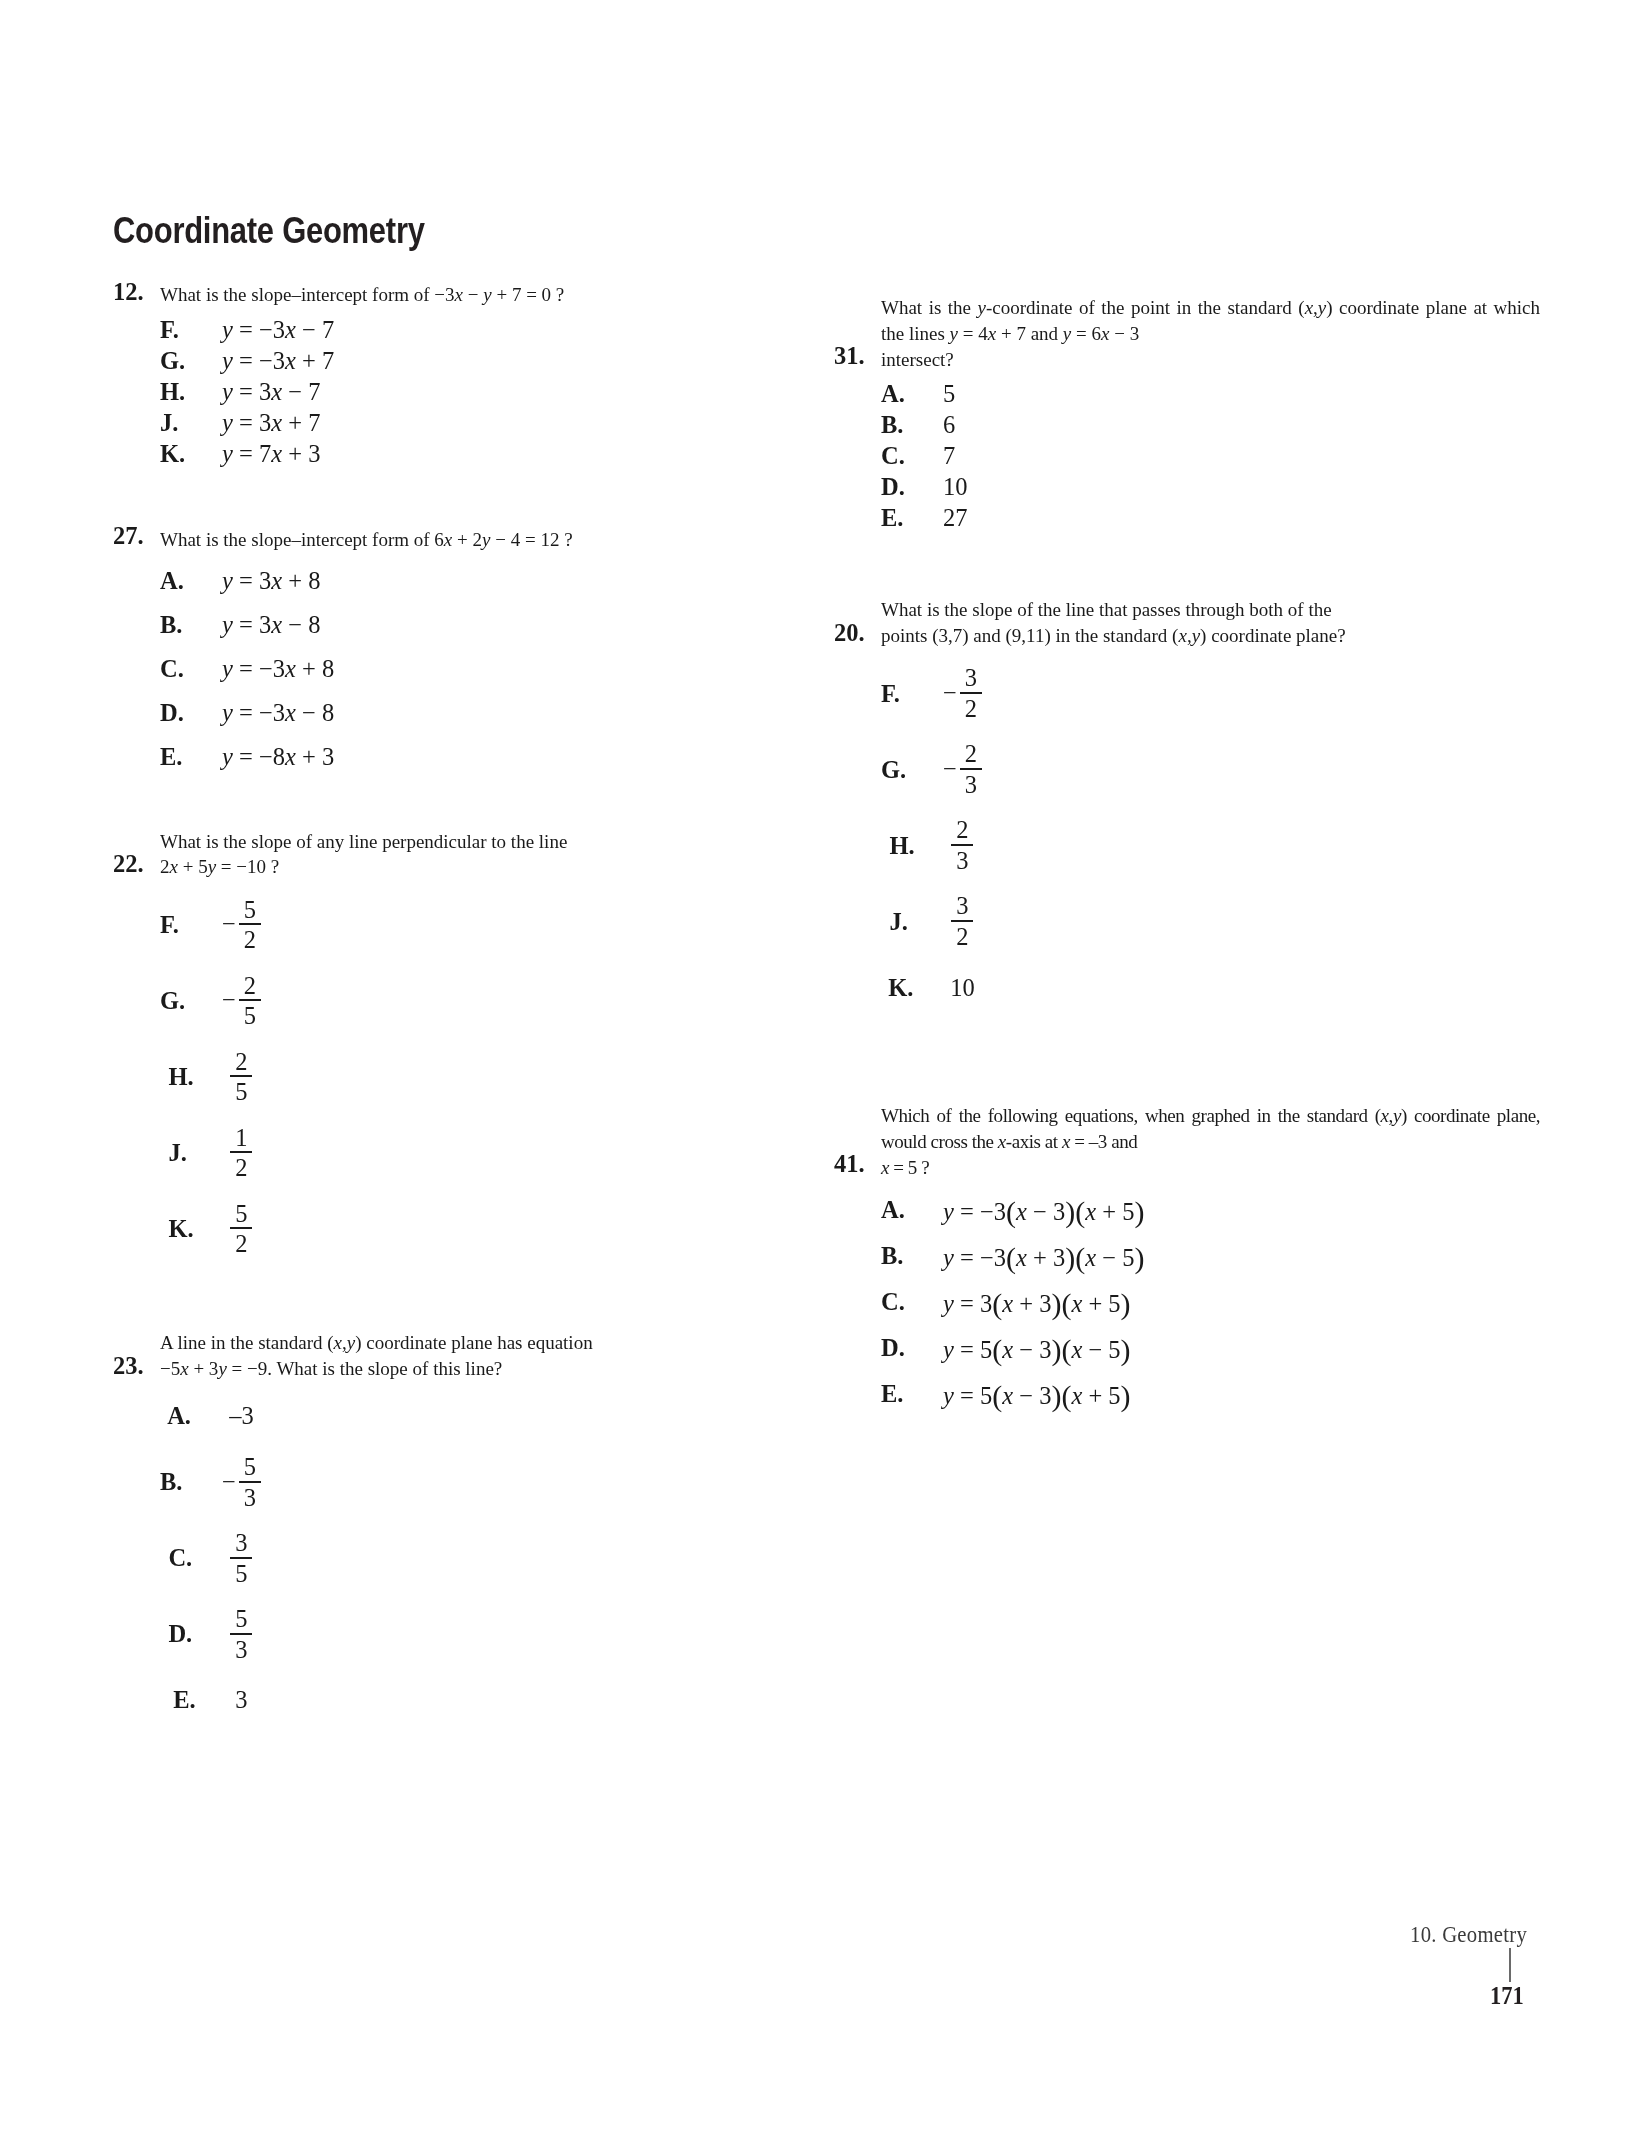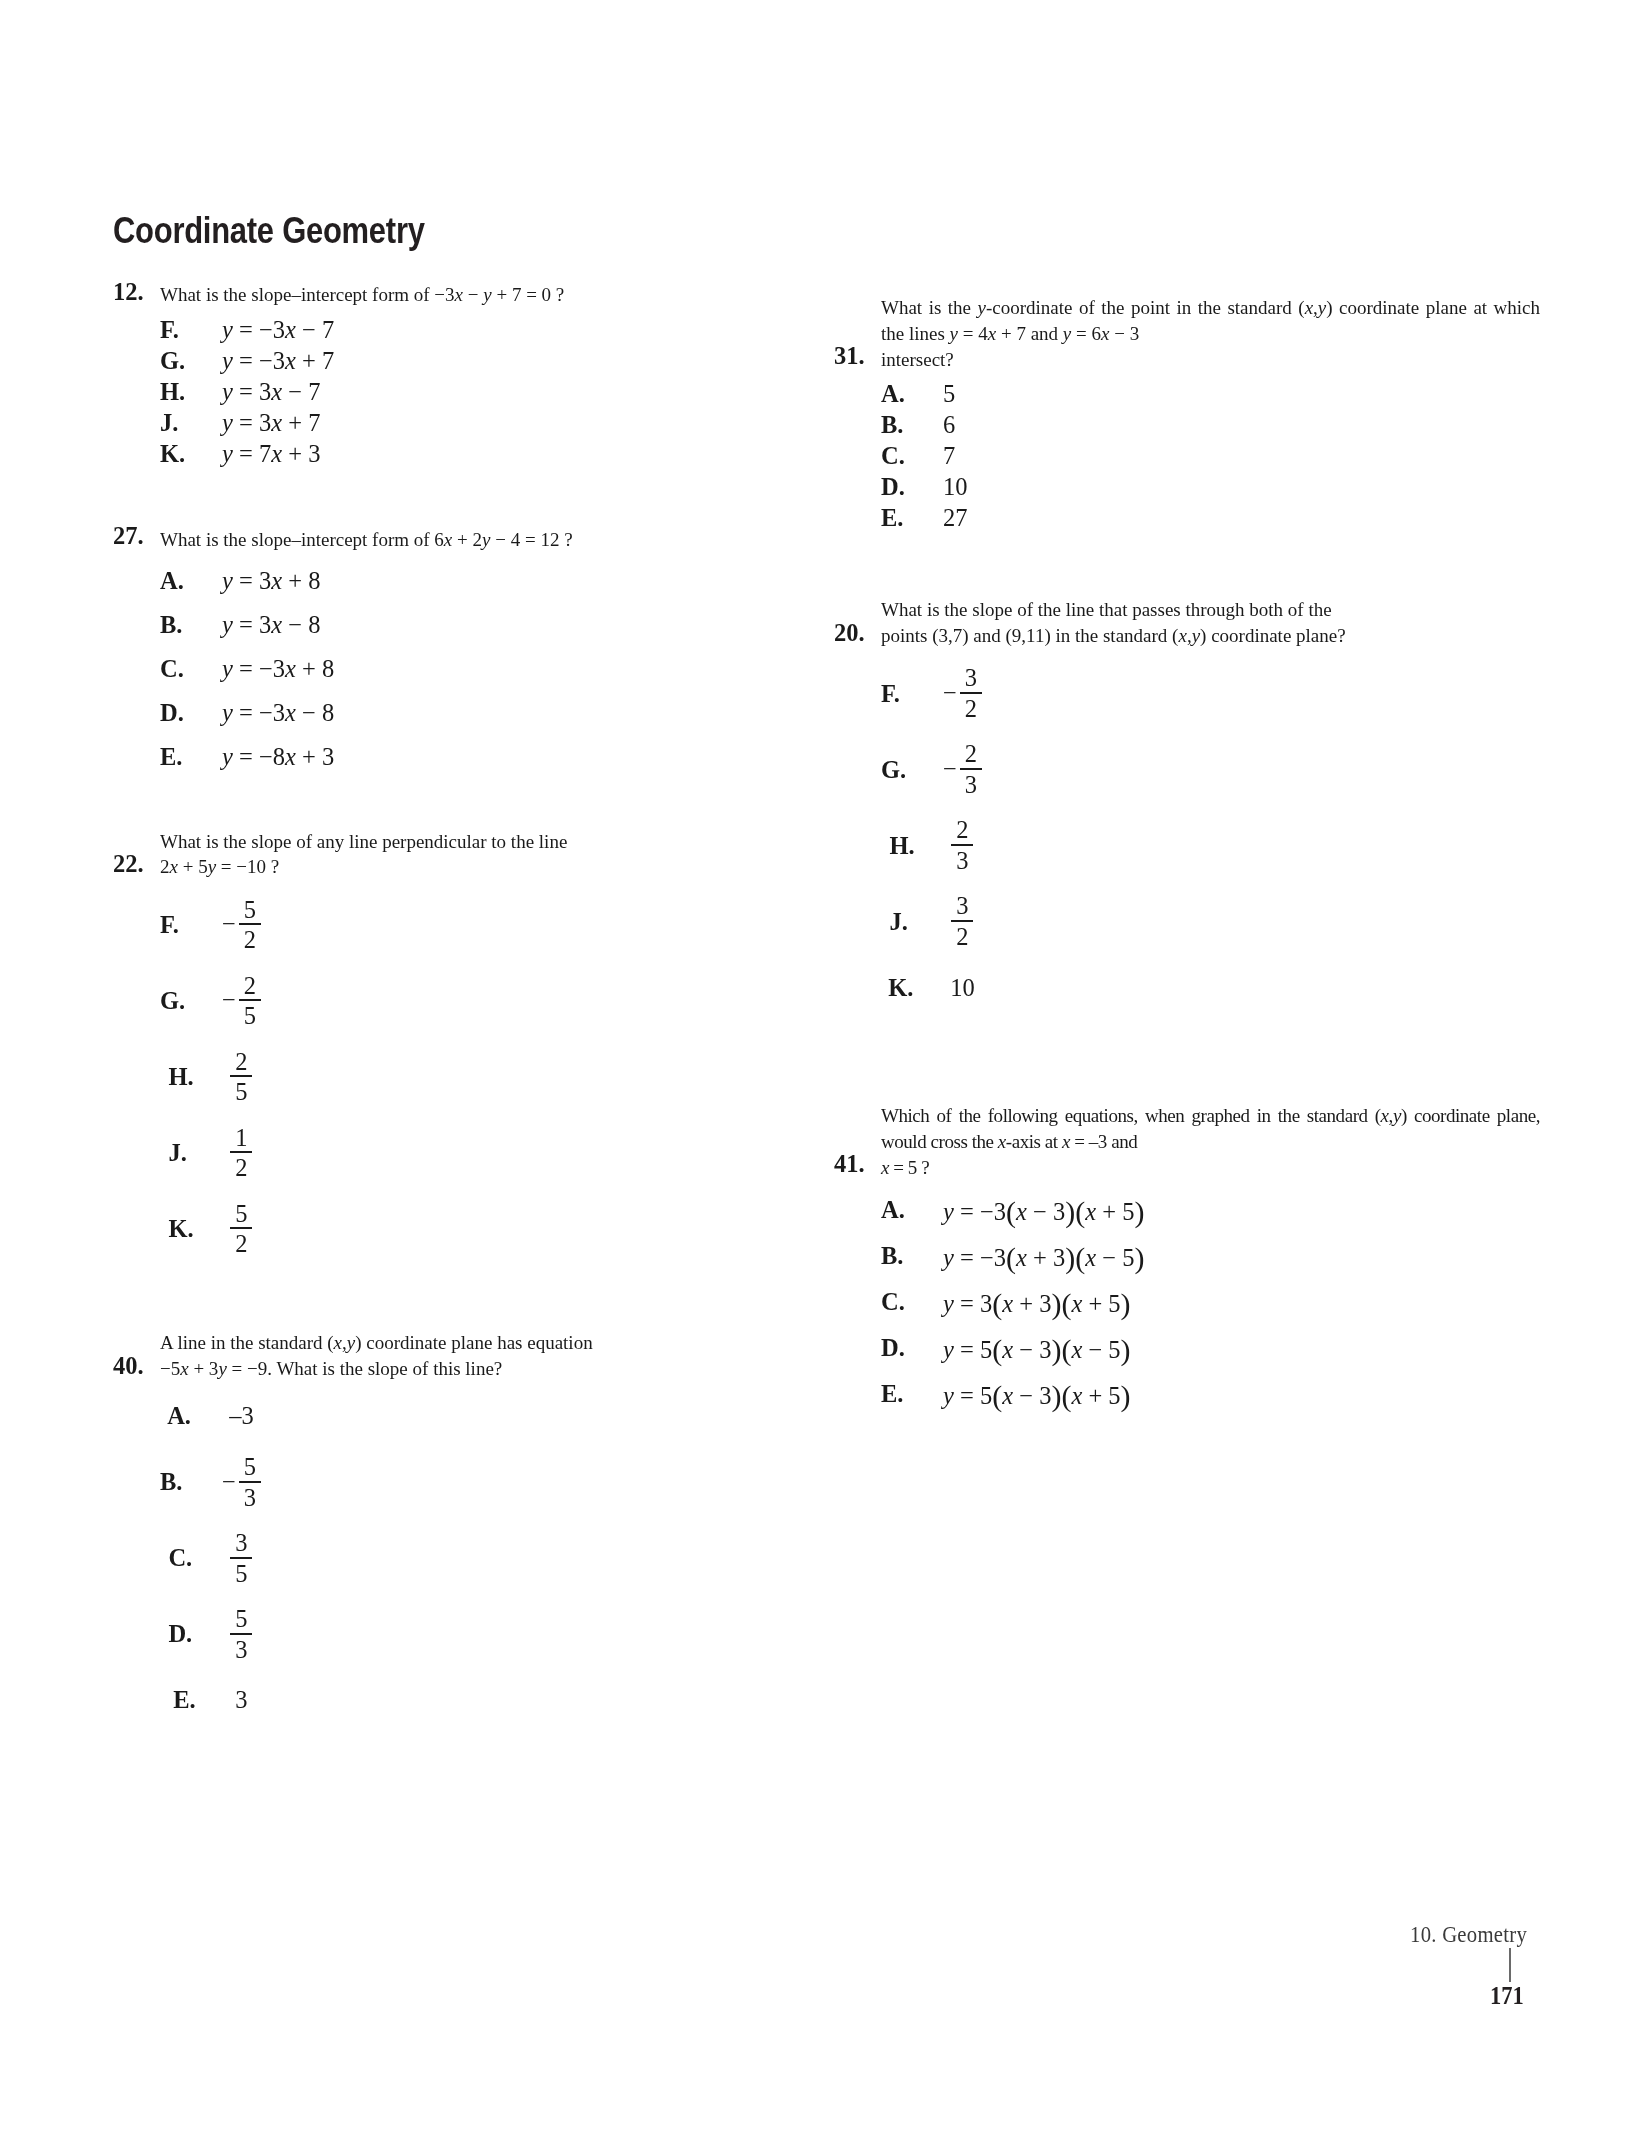--- a/index.html
+++ b/index.html
@@ -331,21 +331,21 @@
               </span>
             </span>
           </div>
         </div>
       </div>
 
       <div class="gap-64"></div>
 
       <div class="question">
         <div class="q-head">
-          <div class="q-num">40.</div>
+          <div class="q-num">23.</div>
           <div class="q-text">
             <span>A line in the standard (<i>x</i>,<i>y</i>) coordinate plane has equation</span>
             <span class="last-line">
               <span class="math">−5<i>x</i> + 3<i>y</i> = −9.</span>
               <span>What is the slope of this line?</span>
             </span>
           </div>
         </div>
         <div class="choices frac">
           <div class="choice" style="min-height:56px">

